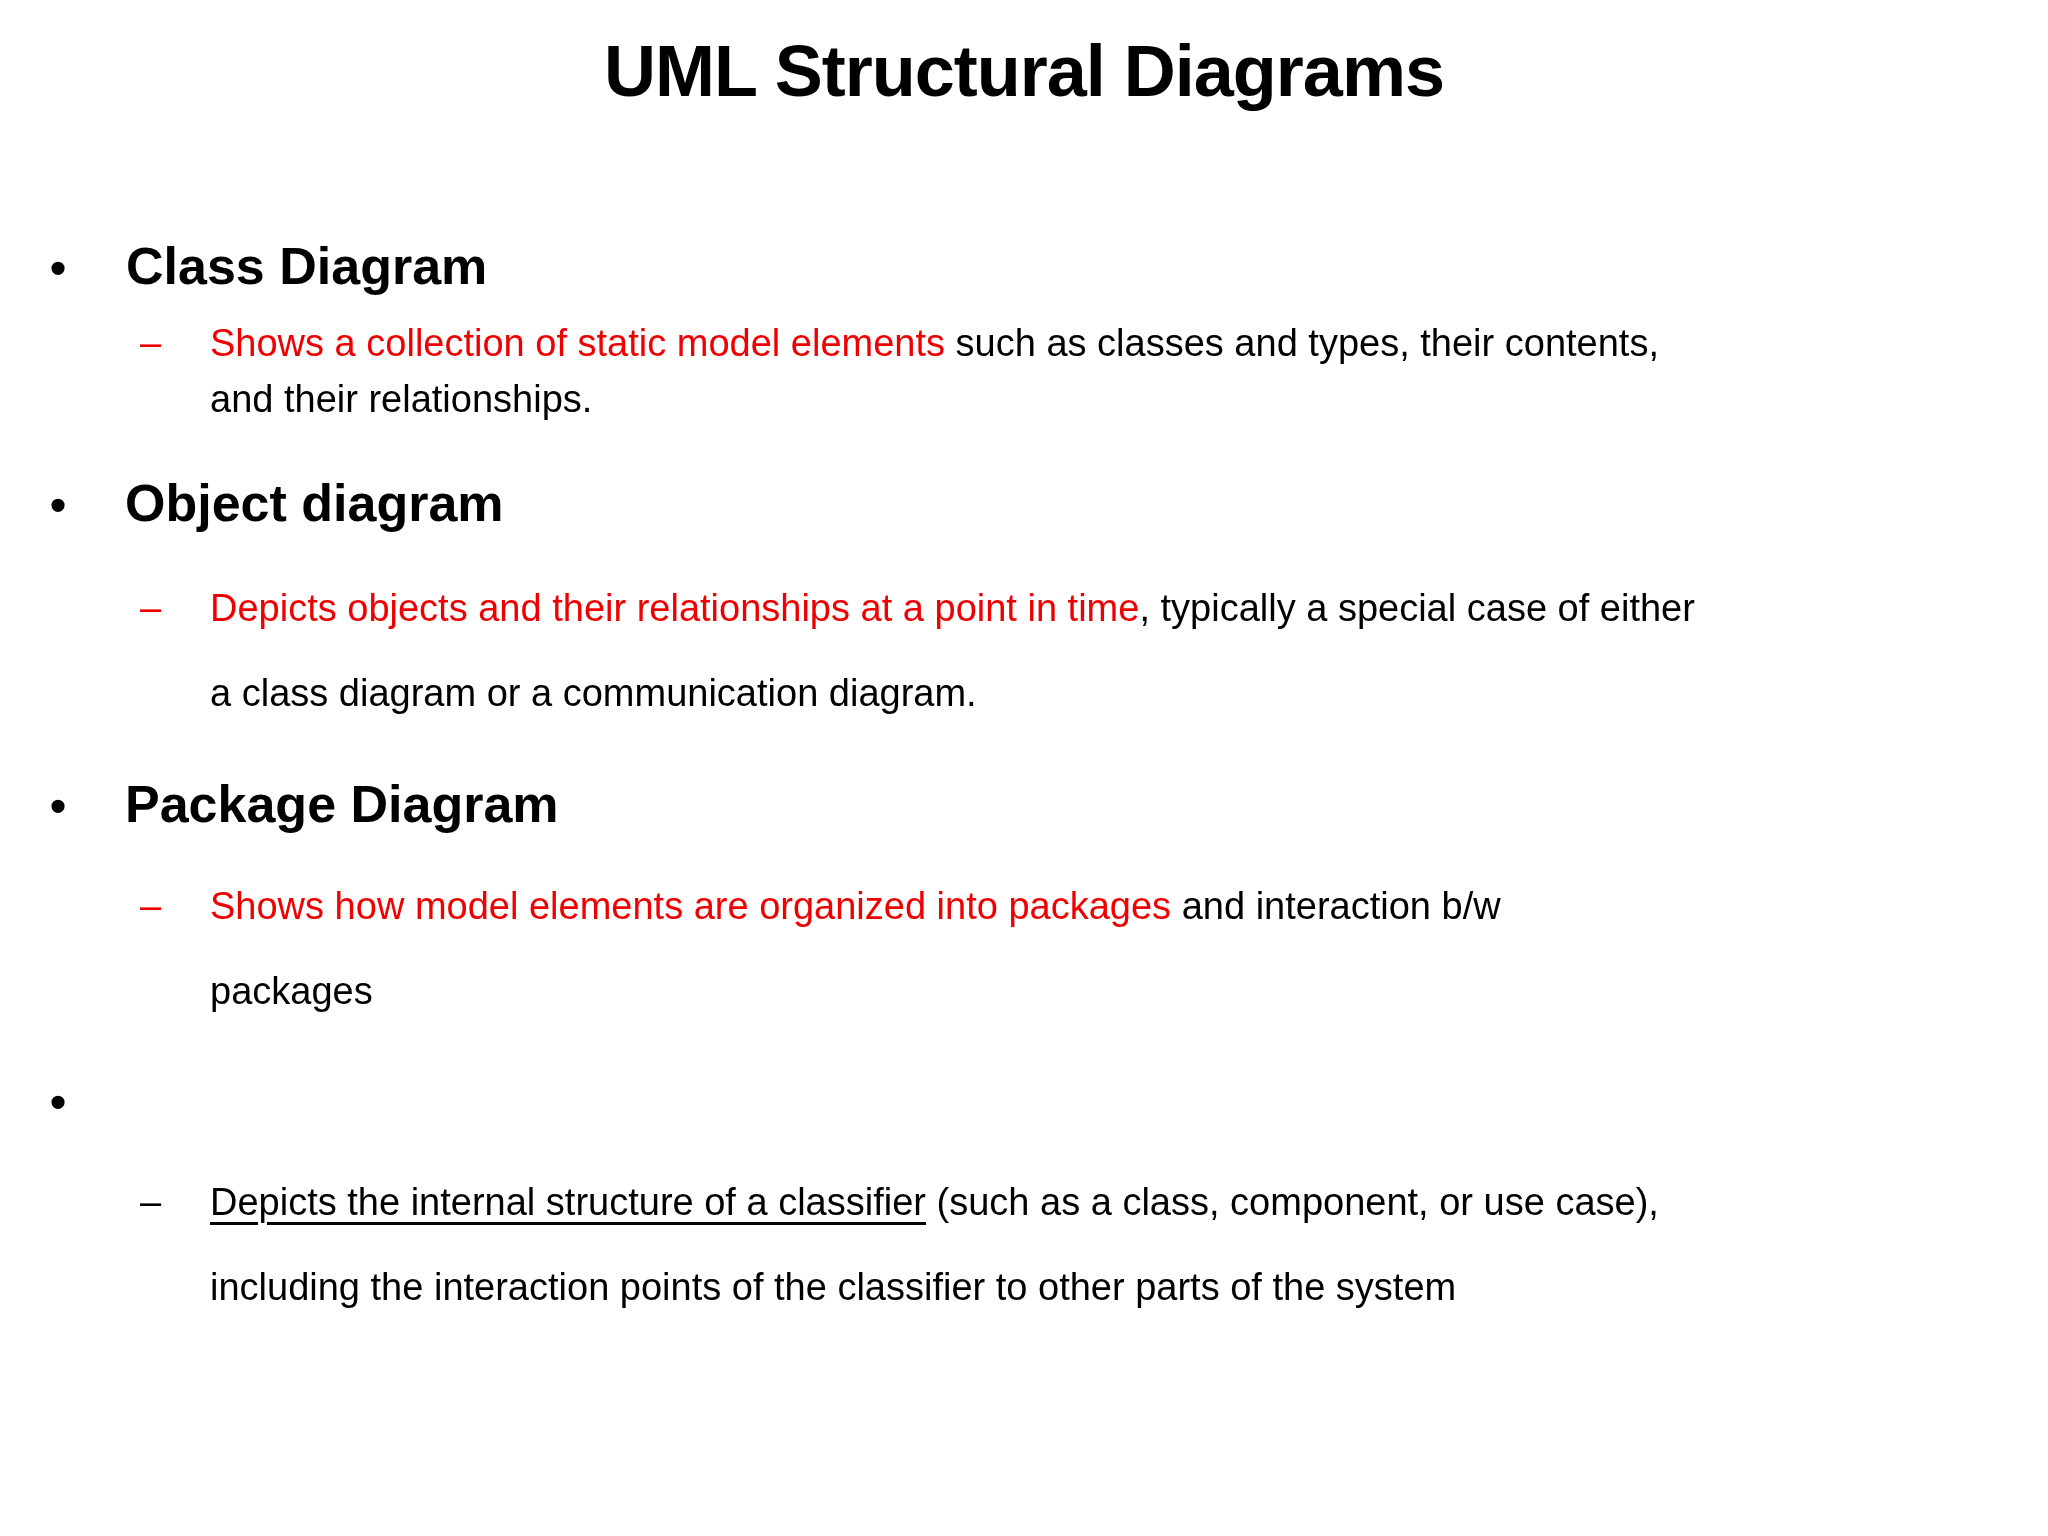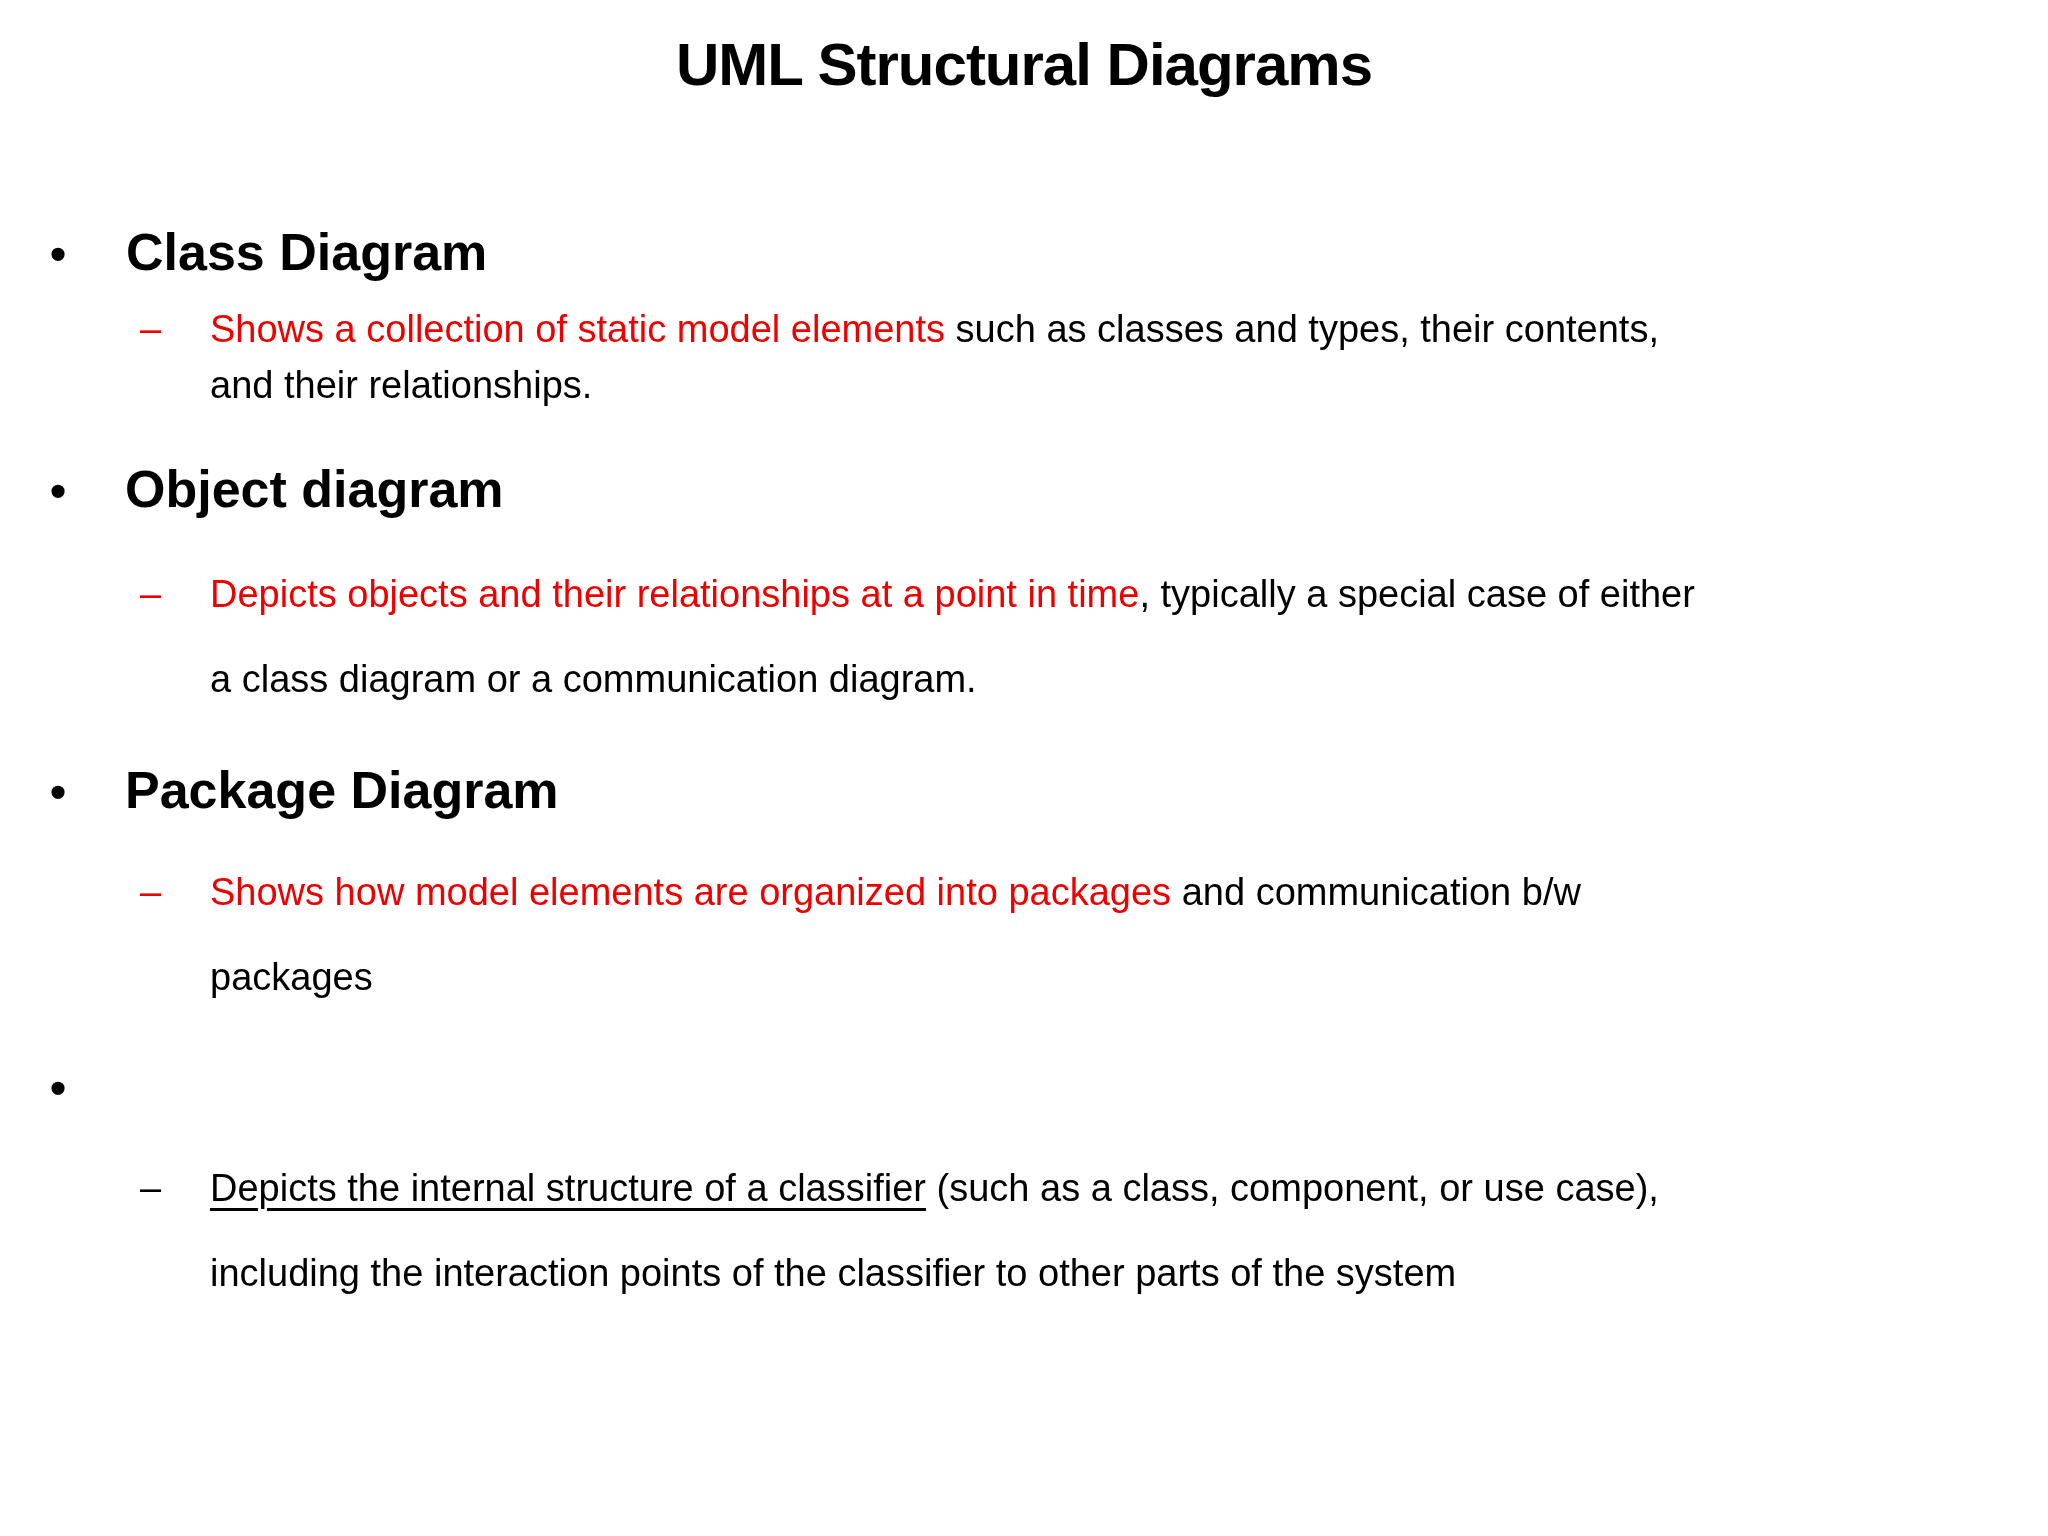--- a/index.html
+++ b/index.html
@@ -21,21 +21,21 @@
     overflow: hidden;
   }
   .slide {
     width: 2048px;
     height: 1536px;
     position: relative;
   }
   .slide-title {
     margin: 30px 0 0 0;
     text-align: center;
-    font-size: 60px;
+    font-size: 72px;
     font-weight: bold;
     line-height: 1.15;
     letter-spacing: -1px;
   }
   .bullet-list {
     margin-top: 122px;
   }
   .heading-row {
     display: flex;
     align-items: baseline;
@@ -118,21 +118,21 @@
       </div>
     </div>
 
     <div class="item item-3">
       <div class="heading-row">
         <span class="bullet-marker">•</span>
         <h2 style="margin:0;font-size:inherit;line-height:inherit;">Package Diagram</h2>
       </div>
       <div class="sub-row loose">
         <span class="dash-marker red">–</span>
-        <p><span class="red">Shows how model elements are organized into packages</span><span> and communication b/w</span><br><span>packages</span></p>
+        <p><span class="red">Shows how model elements are organized into packages</span><span> and interaction b/w</span><br><span>packages</span></p>
       </div>
     </div>
 
     <div class="item item-4">
       <div class="heading-row">
         <span class="bullet-marker">•</span>
       </div>
       <div class="sub-row loose">
         <span class="dash-marker">–</span>
         <p><span class="u">Depicts the internal structure of a classifier</span><span> (such as a class, component, or use case),</span><br><span>including the interaction points of the classifier to other parts of the system</span></p>

